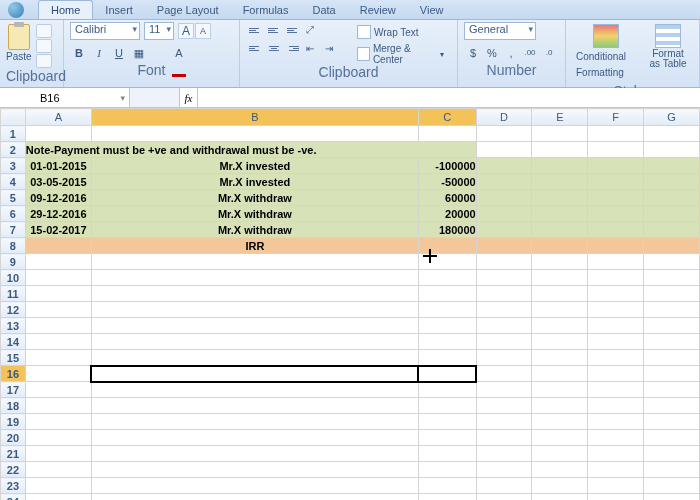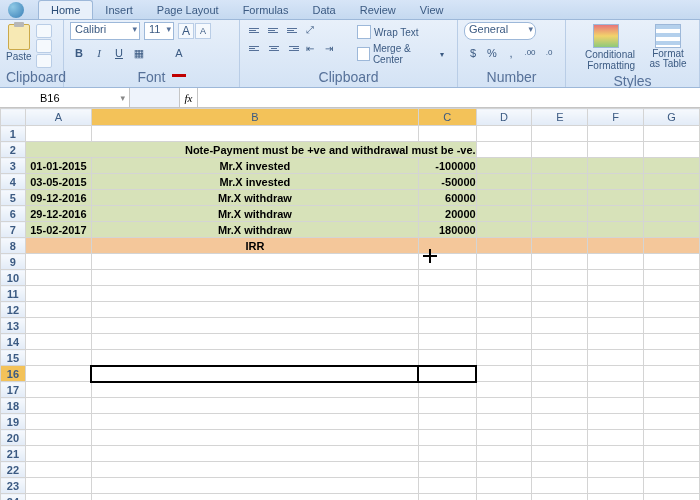--- a/index.html
+++ b/index.html
@@ -6,21 +6,21 @@
 body { width: 700px; height: 500px; overflow: hidden; background: #fff; font-size: 11px; }
 
 
 .ribbon-tabs { background: linear-gradient(#d7e5f7,#c5d9f0); height: 20px; display: flex; align-items: center; padding-left: 8px; border-bottom: 1px solid #9db8d9; }
 .orb { width: 16px; height: 16px; border-radius: 50%; background: radial-gradient(circle at 30% 30%, #8fc9e6, #3a7fb6); margin-right: 14px; }
 .rtab { padding: 3px 12px; font-size: 11px; color: #3b5a82; cursor: pointer; }
 .rtab.active { background: #e8f0fa; border: 1px solid #9db8d9; border-bottom: none; border-radius: 3px 3px 0 0; color: #2a4d77; }
 
 
 .ribbon { background: linear-gradient(#e8f0fa,#d4e3f5); height: 68px; display: flex; border-bottom: 1px solid #9db8d9; font-size: 10px; color: #3b5a82; }
-.group { border-right: 1px solid #b9cde6; padding: 2px 6px 1px 6px; display: flex; flex-direction: column; justify-content: space-between; }
+.group { border-right: 1px solid #b9cde6; padding: 2px 6px 8px 6px; display: flex; flex-direction: column; justify-content: space-between; }
 .glabel { text-align: center; font-size: 14px; color: #567199; padding-bottom: 1px; }
 .group-body { display: flex; align-items: flex-start; gap: 4px; flex: 1; }
 
 
 .paste-big { display: flex; flex-direction: column; align-items: center; gap: 1px; padding-top: 2px; }
 .paste-icon { width: 22px; height: 26px; background: #f7e9b4; border: 1px solid #cba94a; border-radius: 2px; position: relative; }
 .paste-icon::after { content: ''; position: absolute; top: -3px; left: 5px; width: 10px; height: 5px; background: #b7b7b7; border-radius: 1px; }
 .mini-col { display: flex; flex-direction: column; gap: 1px; padding-top: 2px; }
 .mini-btn { width: 16px; height: 14px; border: 1px solid #b9cde6; border-radius: 2px; background: #f5f9fd; }
 
@@ -39,21 +39,21 @@
 
 .align-grid { display: flex; flex-direction: column; gap: 2px; }
 .align-row { display: flex; gap: 1px; }
 .abtn { width: 18px; height: 16px; border: 1px solid transparent; display: flex; flex-direction: column; justify-content: center; gap: 1px; padding: 2px; cursor: pointer; }
 .aline { height: 1px; background: #567199; }
 .wrap-merge { display: flex; flex-direction: column; gap: 2px; margin-left: 6px; }
 .lbl-btn { display: flex; align-items: center; gap: 3px; height: 20px; padding: 0 6px; border: 1px solid transparent; cursor: pointer; }
 .tiny-icon { width: 14px; height: 14px; border: 1px solid #9db8d9; background: #fff; }
 
 
-.num-sel { width: 72px; border-radius: 8px; }
+.num-sel { width: 72px; }
 .vbig { display: flex; flex-direction: column; align-items: center; gap: 1px; padding: 2px 4px; cursor: pointer; }
 .vbig-icon { width: 26px; height: 24px; background: #fff; border: 1px solid #9db8d9; }
 .cond-icon { background: linear-gradient(#e8767a,#f2d36b,#8ec97a); }
 .tbl-icon { background: repeating-linear-gradient(#b4d0ec 0 4px,#fff 4px 8px); }
 
 
 .fx-row { height: 20px; display: flex; align-items: stretch; border-bottom: 1px solid #c5c5c5; background: #eef3fb; }
 .namebox { width: 130px; border-right: 1px solid #c5c5c5; display: flex; align-items: center; padding-left: 40px; background: #fff; font-size: 11px; position: relative; }
 .namebox::after { content: '▾'; position: absolute; right: 4px; color: #888; font-size: 9px; }
 .fxgap { width: 50px; border-right: 1px solid #c5c5c5; }
@@ -66,21 +66,21 @@
 .grid th, .grid td { border: 1px solid #d4d4d4; font-size: 11px; padding: 0; height: 16px; }
 .grid thead th { background: linear-gradient(#f6f9fd,#e2ebf7); color: #3b5a82; font-weight: normal; text-align: center; height: 17px; }
 .rowhdr { background: linear-gradient(#f6f9fd,#e2ebf7); color: #3b5a82; text-align: center; width: 24px; }
 .rowhdr.active { background: #f3c259; }
 th.colhdr.hl { background: #f3c259; }
 .corner { background: #e2ebf7; }
 
 td { padding: 0 2px; }
 .selcell { outline: 2px solid #000; outline-offset: -1px; }
 
-.note-row td.merged { background: #d7e2b9; text-align: right; font-weight: bold; }
+.note-row td.merged { background: #d7e2b9; text-align: left; font-weight: bold; }
 tr.datarow td { background: #d7e2b9; }
 tr.datarow td.colB { text-align: center; font-weight: bold; }
 tr.datarow td.colA { text-align: center; font-weight: bold; }
 tr.datarow td.colC { text-align: right; font-weight: bold; }
 tr.irr td { background: #f4c79a; font-weight: bold; }
 tr.irr td.colB { text-align: center; }
 
 .cursor-cross { position: absolute; width: 14px; height: 14px; pointer-events: none; }
 .cursor-cross::before, .cursor-cross::after { content: ''; position: absolute; background: #000; }
 .cursor-cross::before { left: 6px; top: 0; width: 2px; height: 14px; }
@@ -206,21 +206,21 @@
         <div class="tbtn" style="font-size:8px">.0</div>
       </div>
     </div>
     <div class="glabel">Number</div>
   </div>
 
   <div class="group" style="flex:1">
     <div class="group-body" style="justify-content:center">
       <div class="vbig">
         <div class="vbig-icon cond-icon"></div>
-        <span style="text-align:right;line-height:11px">Conditional Formatting</span>
+        <span style="text-align:left;line-height:16px">Conditional Formatting</span>
       </div>
       <div class="vbig">
         <div class="vbig-icon tbl-icon"></div>
         <span style="text-align:center;line-height:10px">Format as Table</span>
       </div>
     </div>
     <div class="glabel">Styles</div>
   </div>
 </div>
 

